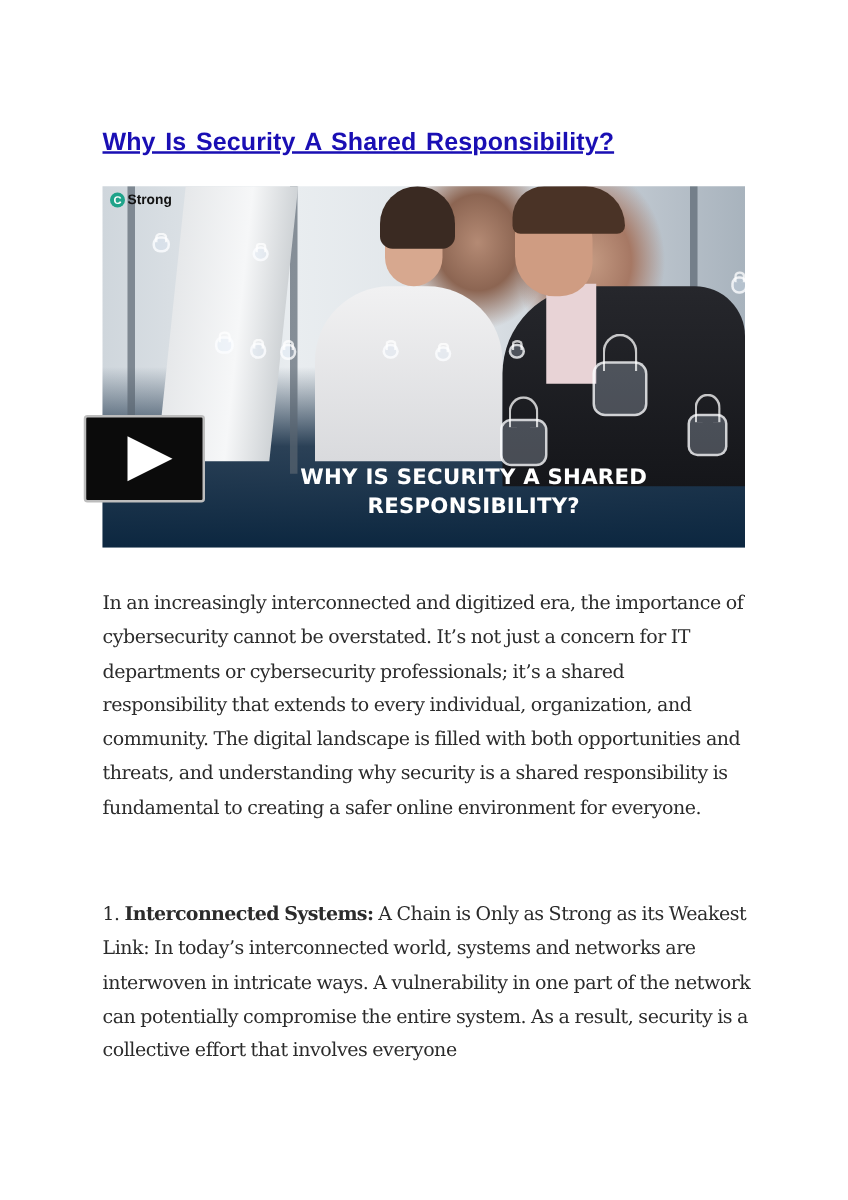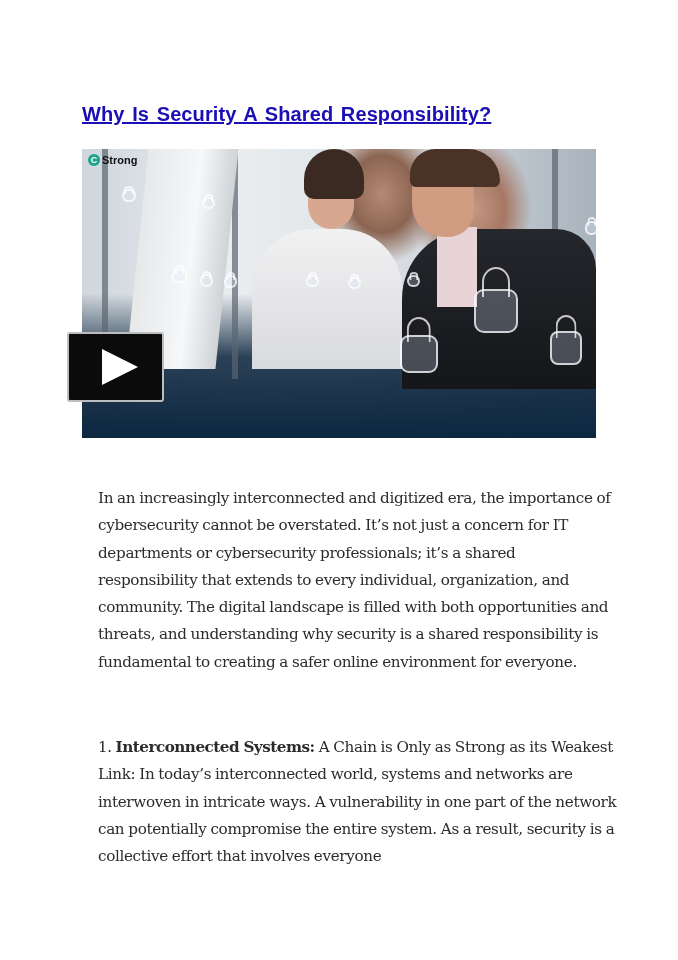--- a/index.html
+++ b/index.html
@@ -89,21 +89,21 @@
       background: #0b0b0b; border: 2px solid #bdbdbd; border-radius: 3px;
       box-sizing: border-box; cursor: pointer;
     }
     .play-button .triangle {
       position: absolute; left: 33px; top: 15px; width: 0; height: 0;
       border-top: 18px solid transparent; border-bottom: 18px solid transparent;
       border-left: 36px solid #ffffff;
     }
     .body-text {
       position: absolute; left: 82px; width: 520px;
-      font-size: 15.2px; line-height: 27.3px; color: #2b2b2b; margin: 16px;
+      font-size: 15.2px; line-height: 27.3px; color: #2b2b2b; margin: 0;
       letter-spacing: -0.35px; word-spacing: -0.5px;
     }
     .p1 { top: 469px; }
     .p2 { top: 718px; }
     .p2 .num { font-size: 15px; }
     .p2 .strong { font-weight: bold; letter-spacing: -0.5px; }
   </style>
 </head>
 <body>
 
@@ -133,20 +133,24 @@
   <div class="lock" style="left:503px;top:72px;width:9px;height:10px"></div>
   <div class="lock" style="left:392px;top:140px;width:40px;height:40px;border-radius:10px"></div>
   <div class="lock" style="left:468px;top:182px;width:28px;height:30px;border-radius:8px"></div>
   <div class="lock" style="left:318px;top:186px;width:34px;height:34px;border-radius:9px"></div>
 
   <div class="brand">
     <span class="mark">C</span>
     <span>Strong</span>
   </div>
 
+  <div class="hero-caption">
+    <div>WHY IS SECURITY A SHARED</div>
+    <div>RESPONSIBILITY?</div>
+  </div>
 </div>
 
 <div class="play-button">
   <div class="triangle"></div>
 </div>
 
 <p class="body-text p1">In an increasingly interconnected and digitized era, the importance of cybersecurity cannot be overstated. It’s not just a concern for IT departments or cybersecurity professionals; it’s a shared responsibility that extends to every individual, organization, and community. The digital landscape is filled with both opportunities and threats, and understanding why security is a shared responsibility is fundamental to creating a safer online environment for everyone.</p>
 
 <p class="body-text p2"><span class="num">1.</span> <span class="strong">Interconnected Systems:</span> <span>A Chain is Only as Strong as its Weakest Link: In today’s interconnected world, systems and networks are interwoven in intricate ways. A vulnerability in one part of the network can potentially compromise the entire system. As a result, security is a collective effort that involves everyone</span></p>
 

